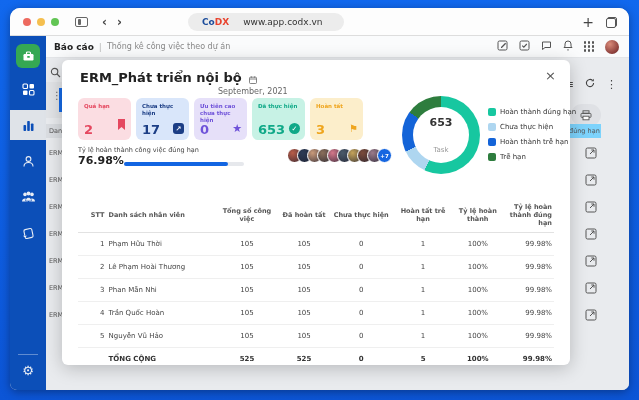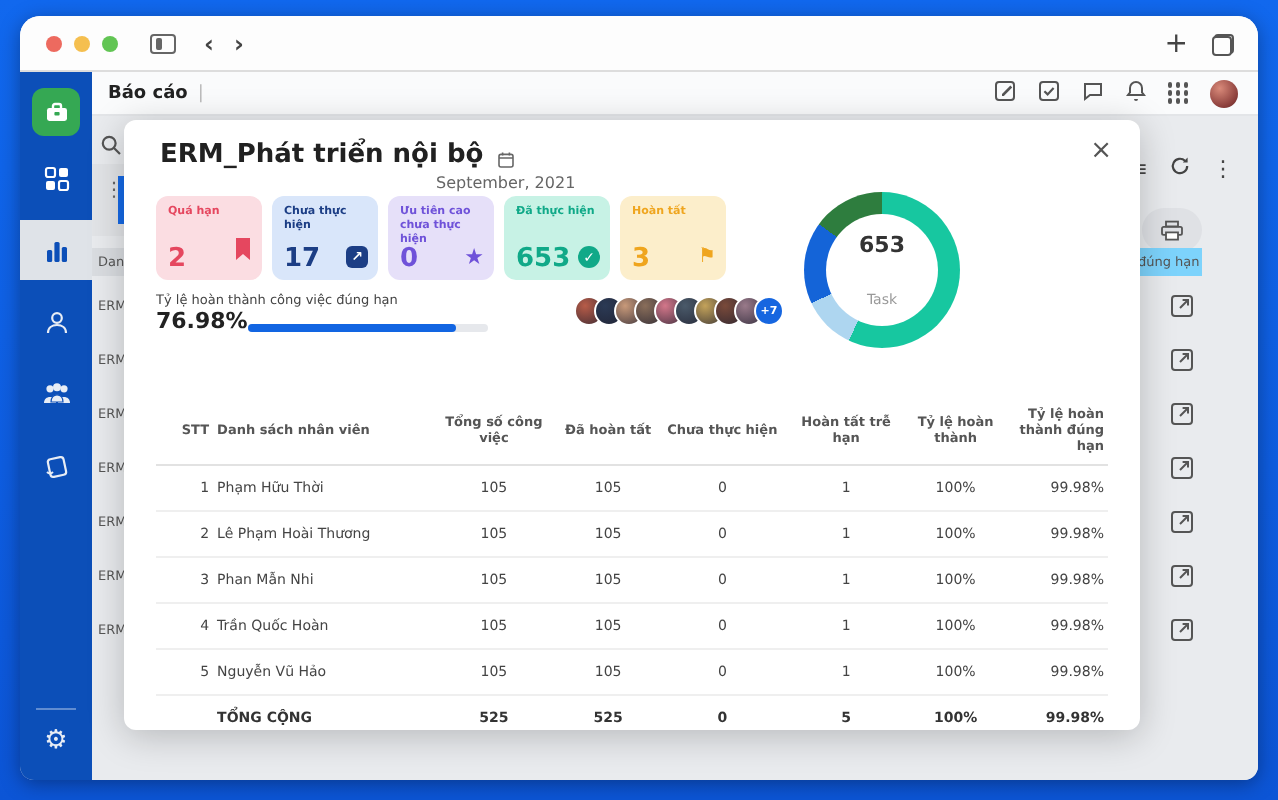--- a/index.html
+++ b/index.html
@@ -155,20 +155,24 @@
       <div class="lights">
         <div class="light r"></div>
         <div class="light y"></div>
         <div class="light g"></div>
       </div>
       <div class="panel-ic"></div>
       <div class="nav-arrows">
         <span>‹</span>
         <span>›</span>
       </div>
+      <div class="urlbar">
+        <span class="logo"><span class="co">Co</span><span class="dx">DX</span></span>
+        <span class="url-text">www.app.codx.vn</span>
+      </div>
       <div class="chrome-right">
         <span class="plus-ic">+</span>
         <span class="tabs-ic"></span>
       </div>
     </div>
 
     <div class="sidebar">
       <div class="app-logo">
         <svg width="13" height="13" viewBox="0 0 13 13">
           <rect x="1.5" y="4" width="10" height="6.5" rx="1.2" fill="#fff"></rect>
@@ -214,20 +218,21 @@
         </svg>
       </div>
       <div class="sidebar-spacer"></div>
       <div class="sidebar-divider"></div>
       <div class="gear">⚙</div>
     </div>
 
     <div class="appheader">
       <span class="ah-title">Báo cáo</span>
       <span class="ah-div">|</span>
+      <span class="ah-sub">Thống kê công việc theo dự án</span>
       <div class="ah-right">
         <span class="ah-ic">
           <svg width="11" height="11" viewBox="0 0 11 11">
               <rect x="1" y="1" width="9" height="9" rx="1.5" fill="none" stroke="#555" stroke-width="1"></rect>
               <path d="M4 7 L8.2 2.8 l.9.9 L4.9 8 H4z" fill="#555"></path>
             </svg>
         </span>
         <span class="ah-ic">
           <svg width="11" height="11" viewBox="0 0 11 11">
               <rect x="1" y="1" width="9" height="9" rx="1.5" fill="none" stroke="#555" stroke-width="1"></rect>
@@ -394,20 +399,38 @@
           <div class="avatar-circle" style="background: radial-gradient(circle at 35% 30%, rgb(154, 122, 138), rgb(31, 31, 46) 130%);"></div>
           <div class="avatar-more">+7</div>
         </div>
 
         <div class="donut" style="background: conic-gradient(rgb(23, 199, 160) 0deg, rgb(23, 199, 160) 205.2deg, rgb(174, 214, 240) 205.2deg, rgb(174, 214, 240) 244.8deg, rgb(20, 100, 216) 244.8deg, rgb(20, 100, 216) 306deg, rgb(46, 125, 62) 306deg, rgb(46, 125, 62) 360deg);">
           <div class="donut-hole">
             <div class="donut-val">653</div>
             <div class="donut-sub">Task</div>
           </div>
         </div>
+        <div class="legend">
+          <div class="legend-item">
+            <span class="legend-swatch" style="background: rgb(23, 199, 160);"></span>
+            <span class="legend-label">Hoàn thành đúng hạn</span>
+          </div>
+          <div class="legend-item">
+            <span class="legend-swatch" style="background: rgb(174, 214, 240);"></span>
+            <span class="legend-label">Chưa thực hiện</span>
+          </div>
+          <div class="legend-item">
+            <span class="legend-swatch" style="background: rgb(20, 100, 216);"></span>
+            <span class="legend-label">Hoàn thành trễ hạn</span>
+          </div>
+          <div class="legend-item">
+            <span class="legend-swatch" style="background: rgb(46, 125, 62);"></span>
+            <span class="legend-label">Trễ hạn</span>
+          </div>
+        </div>
 
         <table class="summary">
           <thead>
             <tr>
               <th class="c0">STT</th>
               <th class="c1">Danh sách nhân viên</th>
               <th class="c2">Tổng số công việc</th>
               <th class="c3">Đã hoàn tất</th>
               <th class="c4">Chưa thực hiện</th>
               <th class="c5">Hoàn tất trễ hạn</th>

